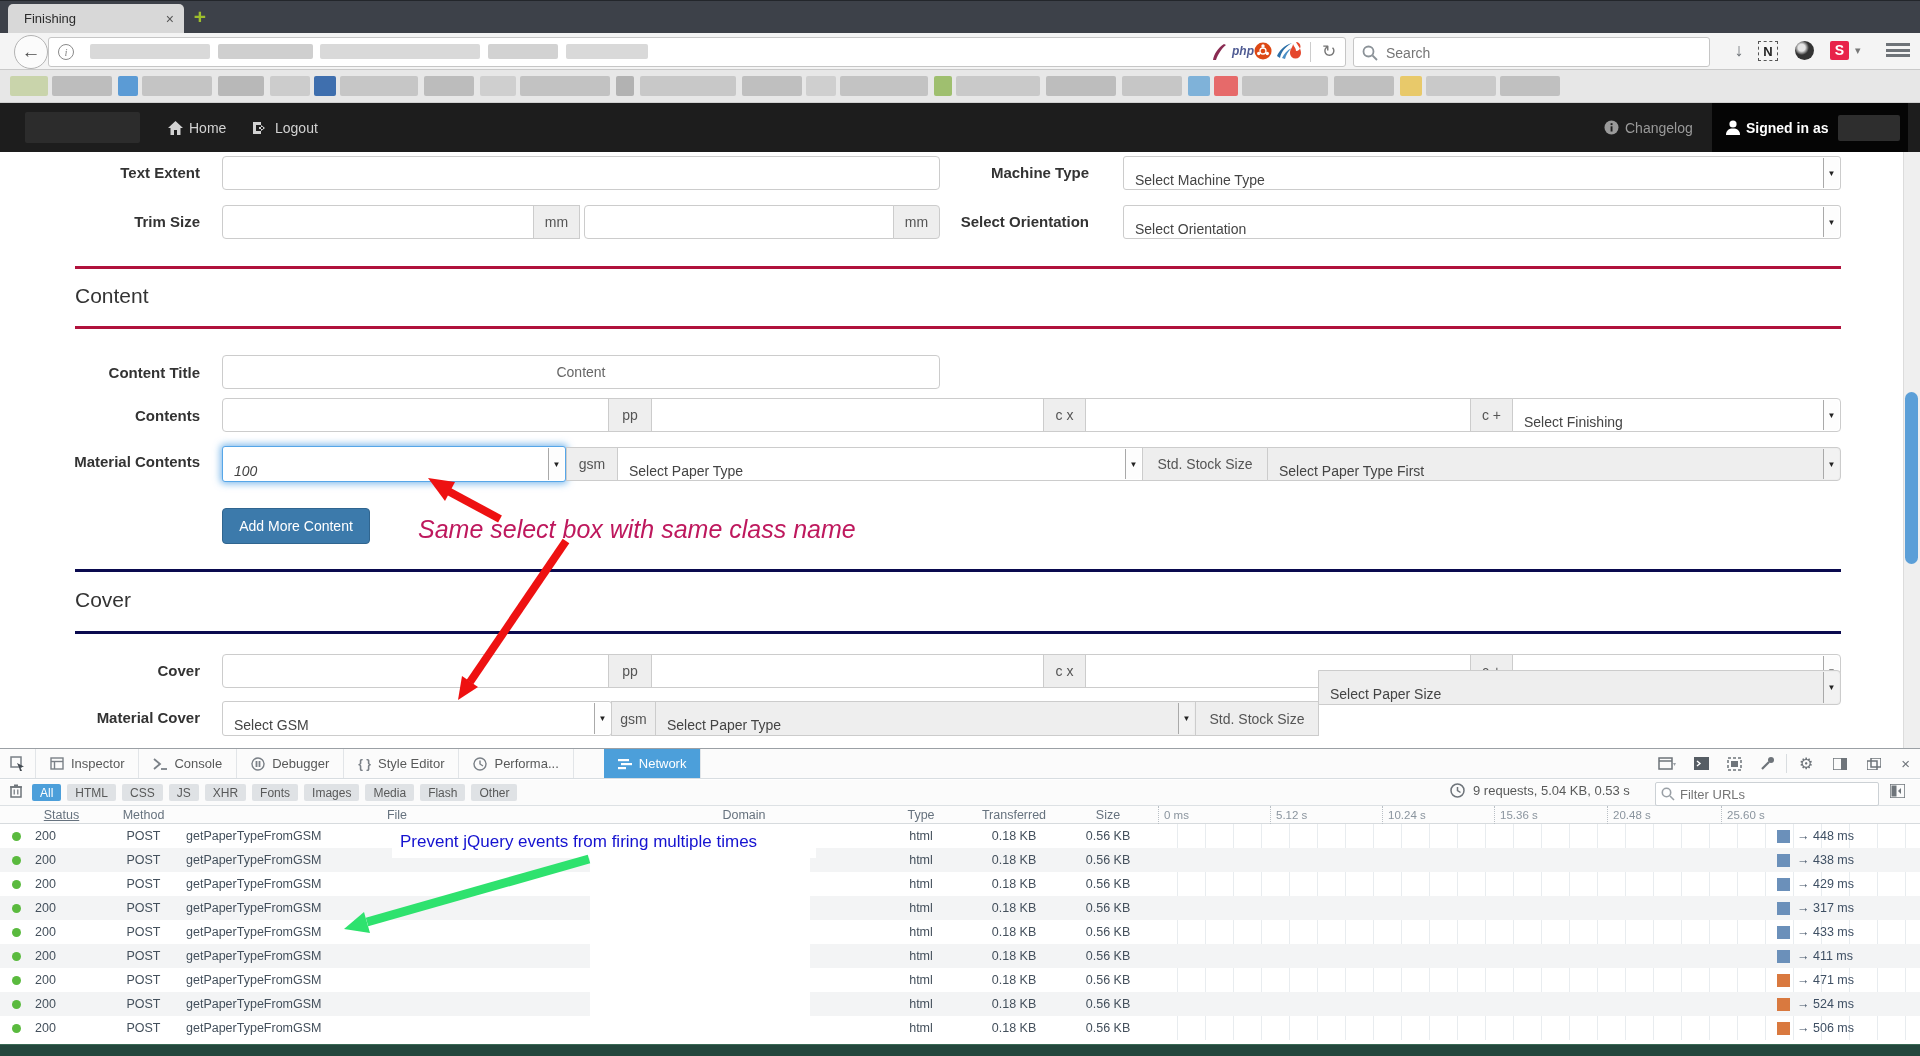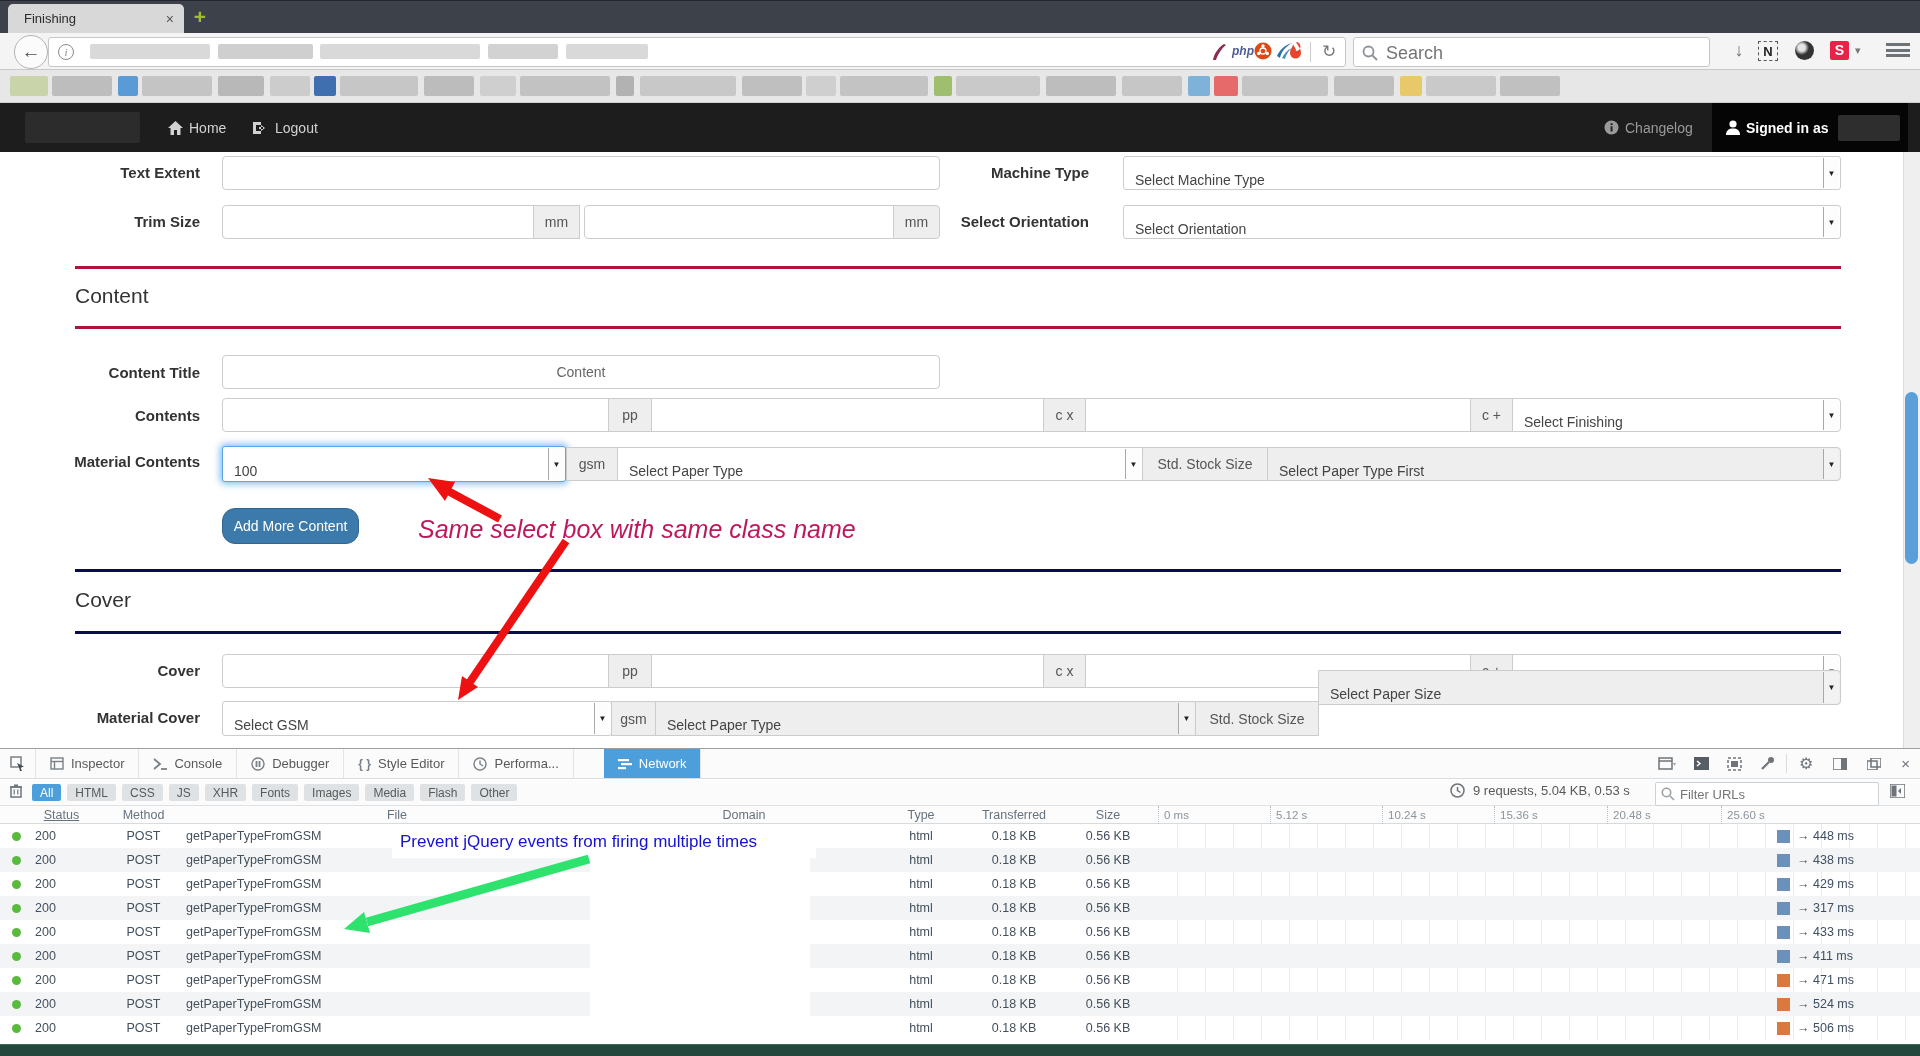--- a/index.html
+++ b/index.html
@@ -16,21 +16,21 @@
   .backbtn{left:14px;top:35px;width:34px;height:34px;border-radius:50%;background:#fbfbfb;border:1px solid #b3b3b3;
     color:#4a4a4a;font-size:19px;text-align:center;line-height:31px;z-index:3;}
   .urlfield{left:48px;top:37px;width:1298px;height:30px;background:#fff;border:1px solid #c6c6c6;border-radius:3px;
     display:flex;align-items:center;}
   .infoicon{left:58px;top:44px;width:16px;height:16px;border:1px solid #8a8a8a;border-radius:50%;color:#8a8a8a;
     font-size:11px;text-align:center;line-height:15px;font-style:italic;font-family:"Liberation Serif",serif;}
   .blur{background:#d9d9d9;border-radius:2px;}
   .urldiv{left:1310px;top:42px;width:1px;height:20px;background:#ccc;}
   .reload{left:1318px;top:41px;width:22px;height:22px;color:#777;font-size:17px;text-align:center;line-height:22px;}
   .searchbox{left:1353px;top:37px;width:357px;height:30px;background:#fff;border:1px solid #c6c6c6;border-radius:3px;}
-  .searchbox input{position:absolute;left:30px;top:2px;width:315px;height:24px;border:0;outline:none;font-size:18px;color:#555;
+  .searchbox input{position:absolute;left:30px;top:2px;width:315px;height:24px;border:0;outline:none;font-size:14px;color:#555;
     font-family:"Liberation Sans",sans-serif;background:transparent;}
   .tbicon{color:#6e7378;font-size:18px;text-align:center;}
   .bookmarks{left:0;top:70px;width:1920px;height:33px;background:#e7e7e7;border-bottom:1px solid #cfcfcf;}
   
   .navbar{left:0;top:103px;width:1920px;height:49px;background:#1d1d1d;color:#cfcfcf;}
   .navitem{display:flex;align-items:center;gap:6px;font-size:14px;color:#d2d2d2;height:49px;}
   .signedbox{left:1712px;top:103px;width:196px;height:49px;background:#050505;color:#fff;display:flex;align-items:center;gap:6px;padding-left:14px;}
   
   .lbl{font-size:15px;font-weight:bold;color:#333;text-align:right;line-height:19px;}
   .ad{background:#eee;border:1px solid #ccc;color:#555;font-size:14px;display:flex;align-items:center;justify-content:center;}
@@ -245,36 +245,36 @@
   <input class="fi" style="left: 651px; top: 398px; width: 393px; height: 34px; border-radius: 0px;">
   <div class="abs ad" style="left:1043px;top:398px;width:43px;height:34px;">c x</div>
   <input class="fi" style="left: 1085px; top: 398px; width: 386px; height: 34px; border-radius: 0px;">
   <div class="abs ad" style="left:1470px;top:398px;width:43px;height:34px;">c +</div>
   <div class="abs sel" style="left:1512px;top:398px;width:329px;height:34px;border-radius:0 4px 4px 0;">
       <span>Select Finishing</span>
       <span class="car">▼</span>
     </div>
 
   <div class="abs lbl" style="left:60px;top:452px;width:140px;">Material Contents</div>
-  <div class="abs sel focus" style="left:222px;top:446px;width:344px;height:36px;">
+  <div class="abs sel focus" style="left:222px;top:446px;width:344px;height:36px;font-style:italic;">
       <span>100</span>
       <span class="car">▼</span>
     </div>
   <div class="abs ad" style="left:566px;top:447px;width:52px;height:34px;">gsm</div>
   <div class="abs sel" style="left:617px;top:447px;width:526px;height:34px;border-radius:0;">
       <span>Select Paper Type</span>
       <span class="car">▼</span>
     </div>
   <div class="abs ad" style="left:1142px;top:447px;width:126px;height:34px;">Std. Stock Size</div>
   <div class="abs sel gray" style="left:1267px;top:447px;width:574px;height:34px;border-radius:0 4px 4px 0;">
       <span>Select Paper Type First</span>
       <span class="car">▼</span>
     </div>
 
-  <div class="abs btn" style="left:222px;top:508px;width:137px;height:36px;border-radius:13px;">Add More Content</div>
+  <div class="abs btn" style="left:222px;top:508px;width:148px;height:36px;">Add More Content</div>
   <div class="abs note-red" style="left:418px;top:515px;">Same select box with same class name</div>
 
   <div class="abs hrn" style="left:75px;top:569px;width:1766px;"></div>
   <div class="abs sechead" style="left:75px;top:588px;">Cover</div>
   <div class="abs hrn" style="left:75px;top:631px;width:1766px;"></div>
 
   <div class="abs lbl" style="left:60px;top:661px;width:140px;">Cover</div>
   <input class="fi" style="left: 222px; top: 654px; width: 387px; height: 34px; border-radius: 4px 0px 0px 4px;">
   <div class="abs ad" style="left:608px;top:654px;width:44px;height:34px;">pp</div>
   <input class="fi" style="left: 651px; top: 654px; width: 393px; height: 34px; border-radius: 0px;">

